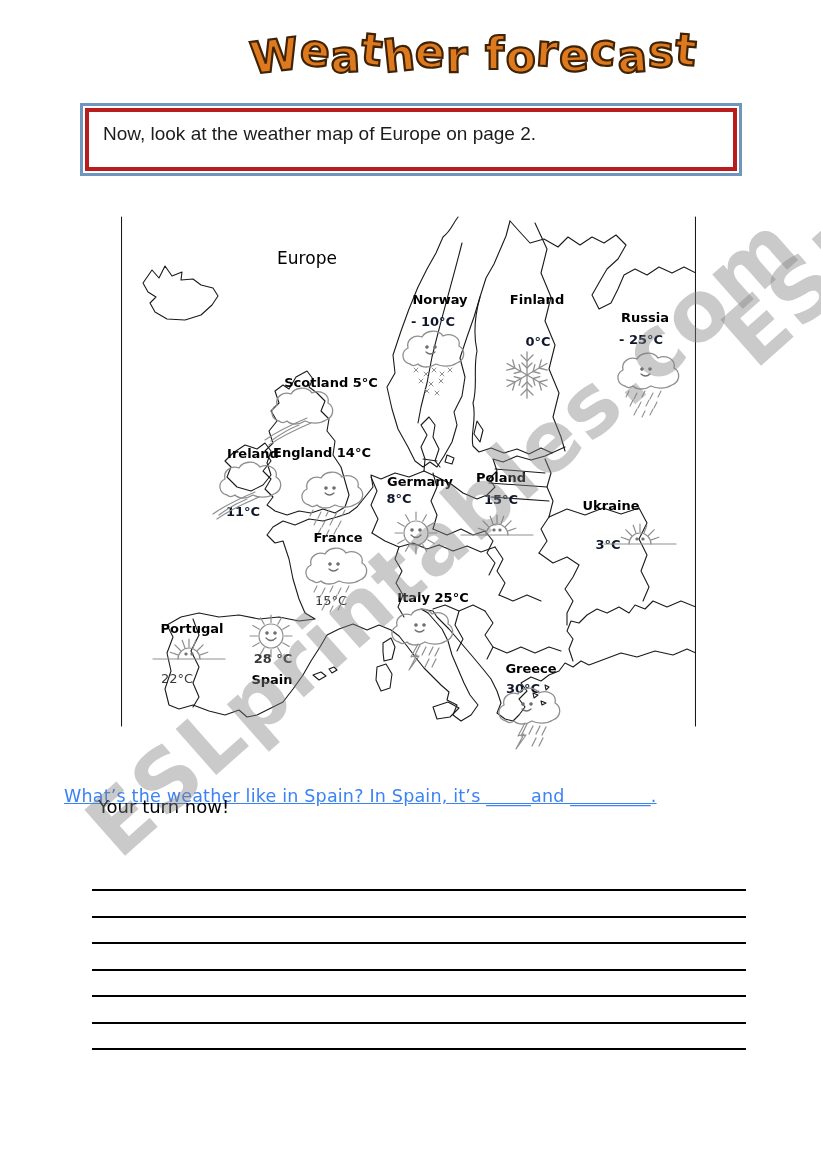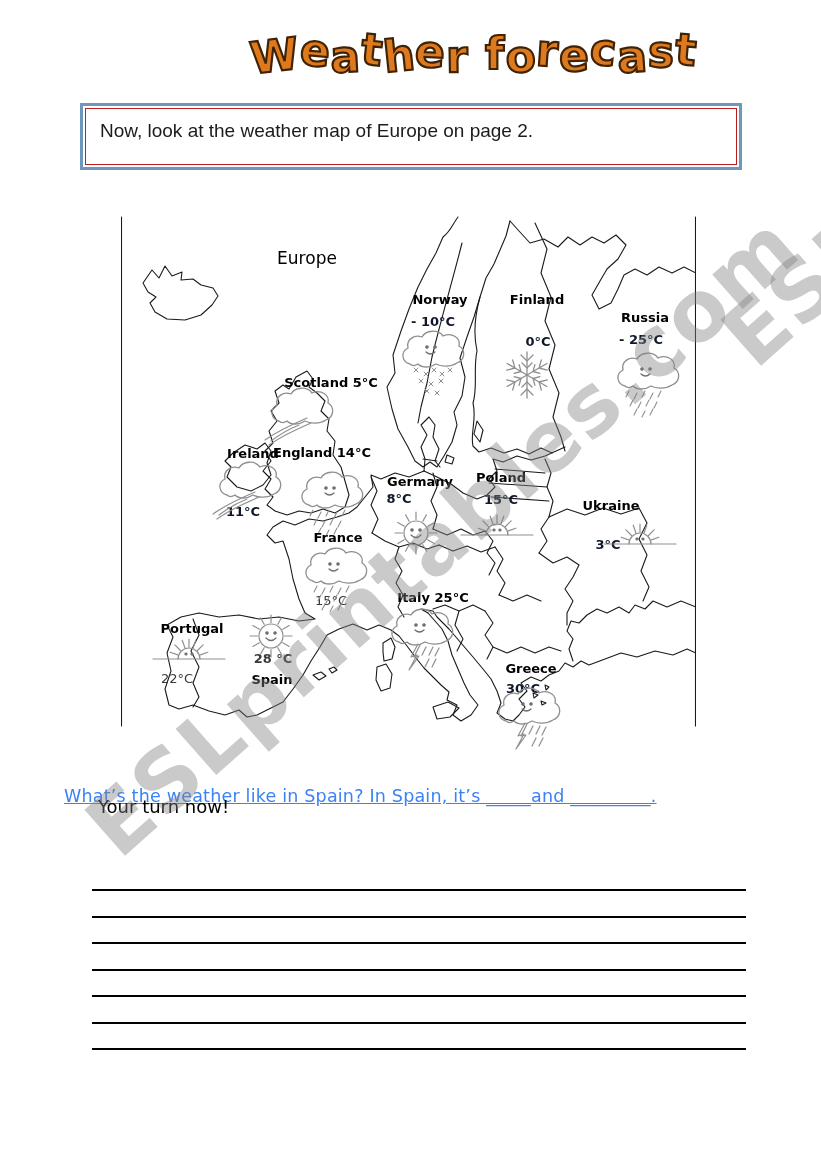--- a/index.html
+++ b/index.html
@@ -7,21 +7,21 @@
         font-family:"DejaVu Sans",sans-serif;}
 
   
   .title{position:absolute;left:250px;top:28px;width:390px;text-align:center;
          font-family:"DejaVu Sans",sans-serif;font-weight:bold;font-size:44px;
          color:#de7a1d;-webkit-text-stroke:2.2px #3f2306;letter-spacing:1px;white-space:nowrap;}
   .title span{display:inline-block;}
 
   
   .instr-outer{position:absolute;left:80px;top:103px;width:656px;border:3px solid #6f96bd;background:#fff;}
-  .instr-inner{border:1px solid #b91c1c;margin:2px;padding:8px 14px 19px 14px;
+  .instr-inner{border:4px solid #b91c1c;margin:2px;padding:8px 14px 19px 14px;
                font-family:"Liberation Sans",sans-serif;font-size:19px;line-height:1.45;color:#1c1c1c;}
 
   
   .map{position:absolute;left:0;top:0;width:821px;height:780px;}
   .map svg.basemap{position:absolute;left:121px;top:215px;}
   .map-title{position:absolute;left:307px;top:258px;transform:translate(-50%,-50%);
              font-weight:normal;font-size:17px;color:#000;}
   .clabel{position:absolute;transform:translate(-50%,-50%);font-weight:bold;font-size:13px;
           color:#000;white-space:nowrap;}
   .ctemp{position:absolute;transform:translate(-50%,-50%);font-weight:bold;font-size:13px;

